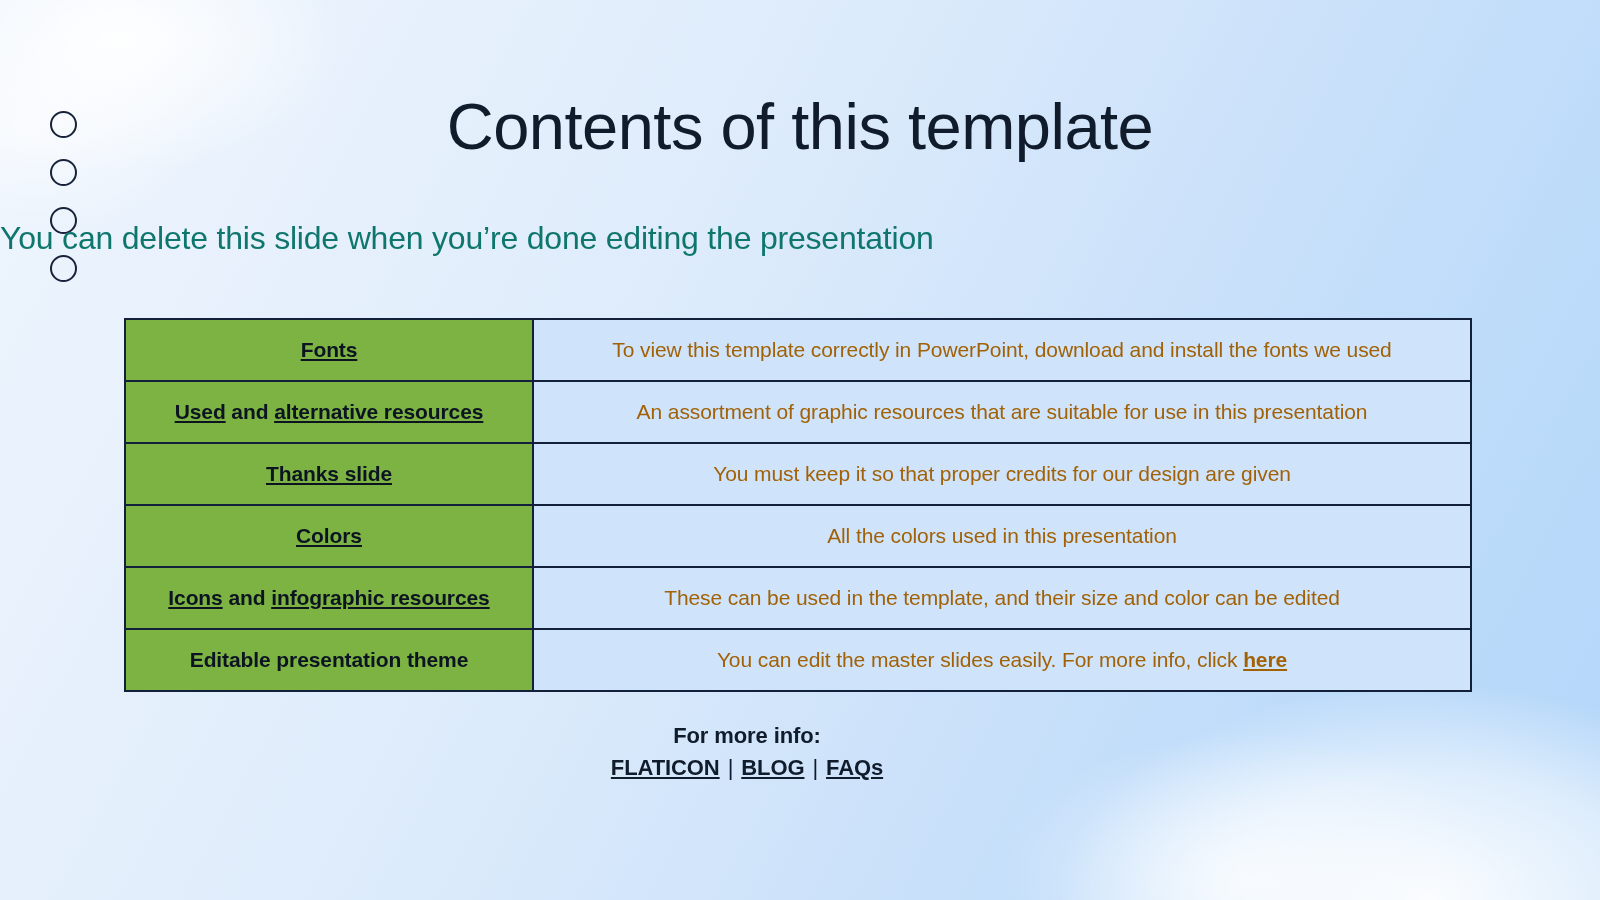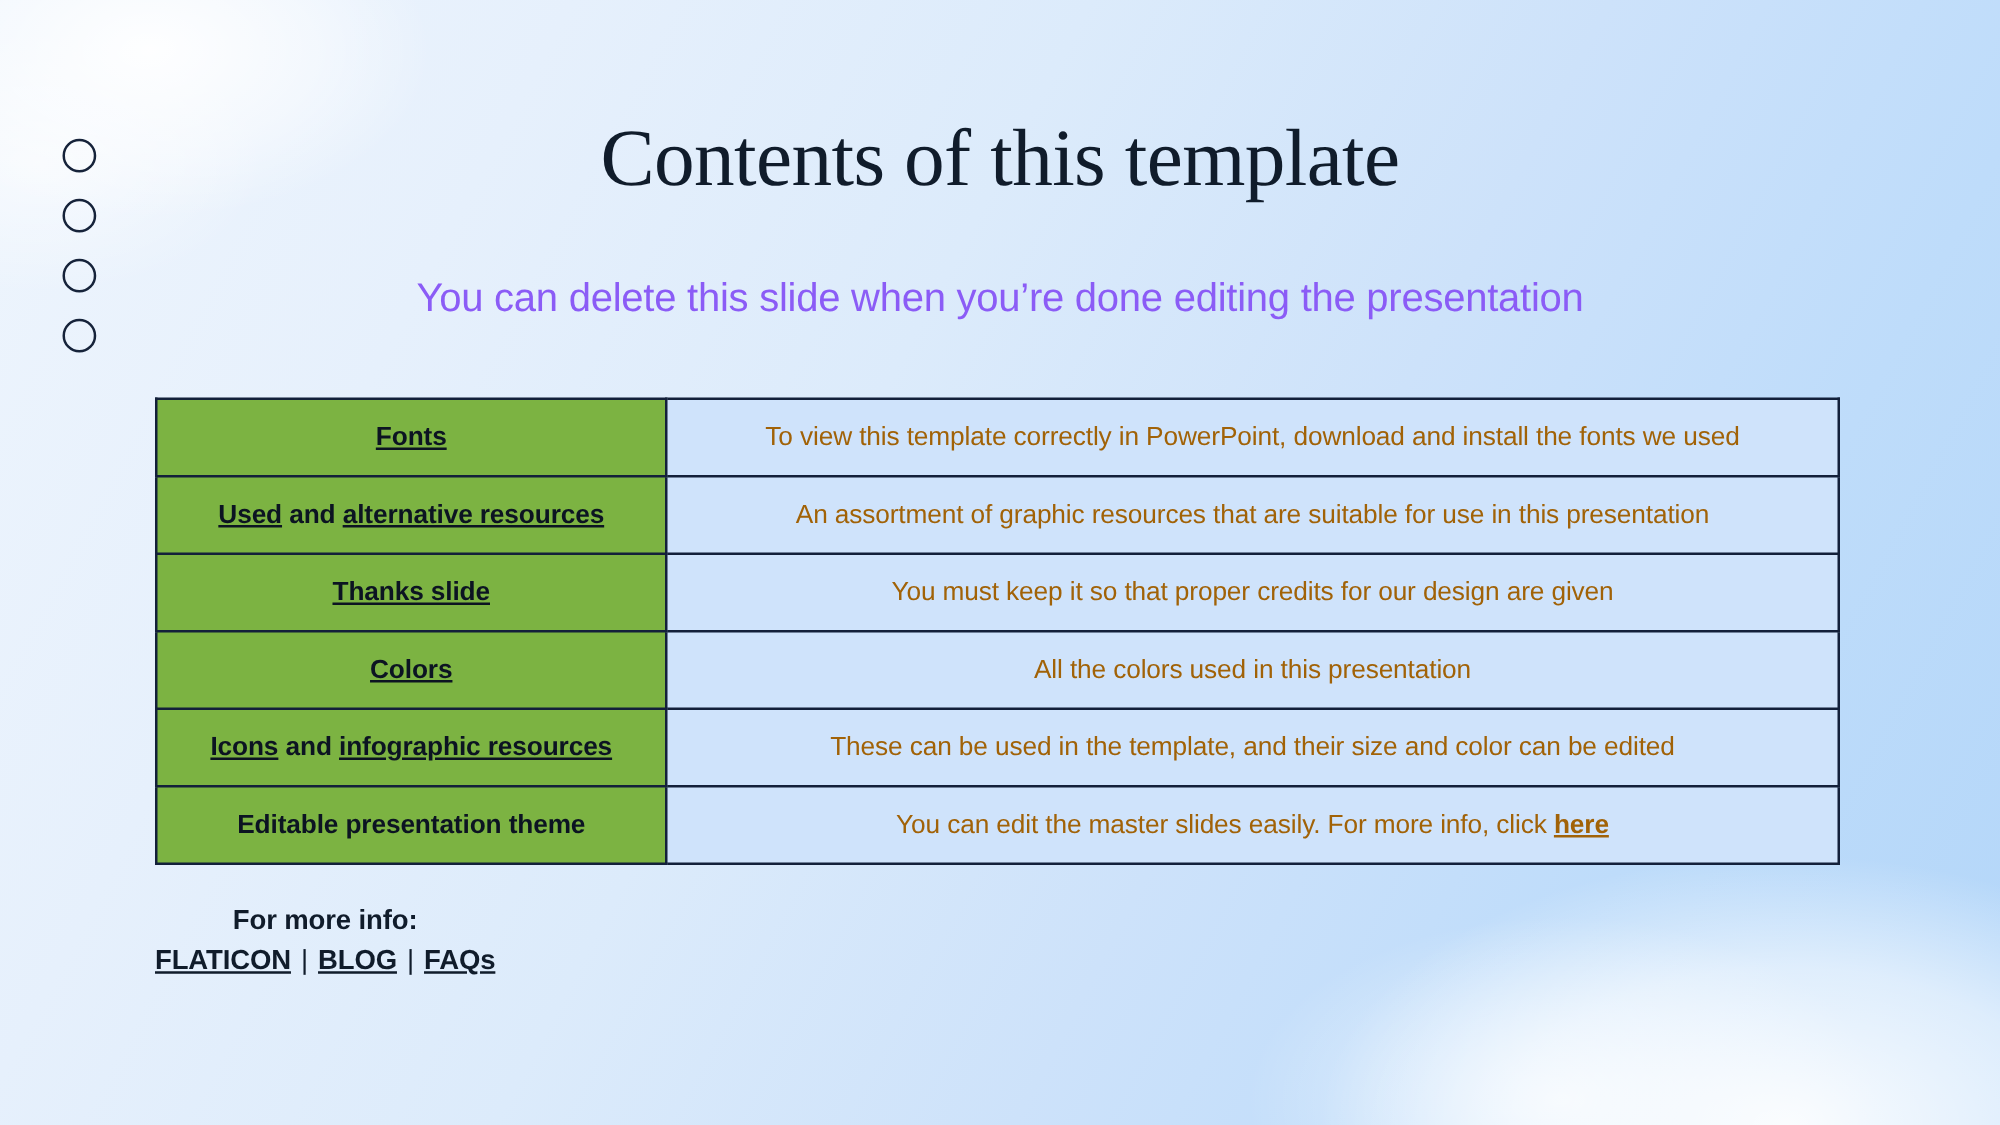--- a/index.html
+++ b/index.html
@@ -24,27 +24,26 @@
     width:27px; height:27px; border-radius:50%;
     border:2.4px solid #16233a; background:transparent;
     margin-bottom:21px;
   }
 
   
   .title {
     position:absolute; left:0; right:0; top:92px;
     text-align:center;
     font-size:65px; font-weight:400; letter-spacing:-0.5px;
-    color:#101c2b; line-height:1.08;font-family:Liberation Serif, serif;
+    color:#101c2b; line-height:1.08;
   }
   .subtitle {
     position:absolute; left:0; right:0; top:220px;
-    text-align:center;
     font-size:32px; font-weight:400; letter-spacing:-0.2px;
-    color:#8b5cf6;
+    color:#0f766e;
   }
 
   
   .table {
     position:absolute; left:124px; top:318px; width:1348px;
     border-collapse:collapse; table-layout:fixed;
   }
   .table td {
     border:2.2px solid #13203a;
     height:62px;
@@ -61,21 +60,21 @@
     background:#cfe3fb;
     font-size:21px; font-weight:400; color:#a16207;
     letter-spacing:-0.1px;
   }
   .u { text-decoration:underline; text-underline-offset:2px; text-decoration-thickness:2px; }
   .val .u { font-weight:700; }
 
   
   .footer {
     position:absolute; left:124px; right:124px; top:723px;
-    display:flex; justify-content:space-between; gap:106px;
+    display:flex; justify-content:center; gap:106px;
   }
   .fcol { text-align:center; }
   .fhead { font-size:22px; font-weight:700; color:#101c2b; margin-bottom:6px; letter-spacing:-0.1px; }
   .flinks { font-size:22px; font-weight:700; color:#101c2b; letter-spacing:-0.1px; white-space:nowrap; }
   .flinks a { color:#101c2b; text-decoration:underline; text-underline-offset:2px; text-decoration-thickness:2px; }
   .sep { font-weight:400; padding:0 2px; }
 </style>
 </head>
 <body>
 

